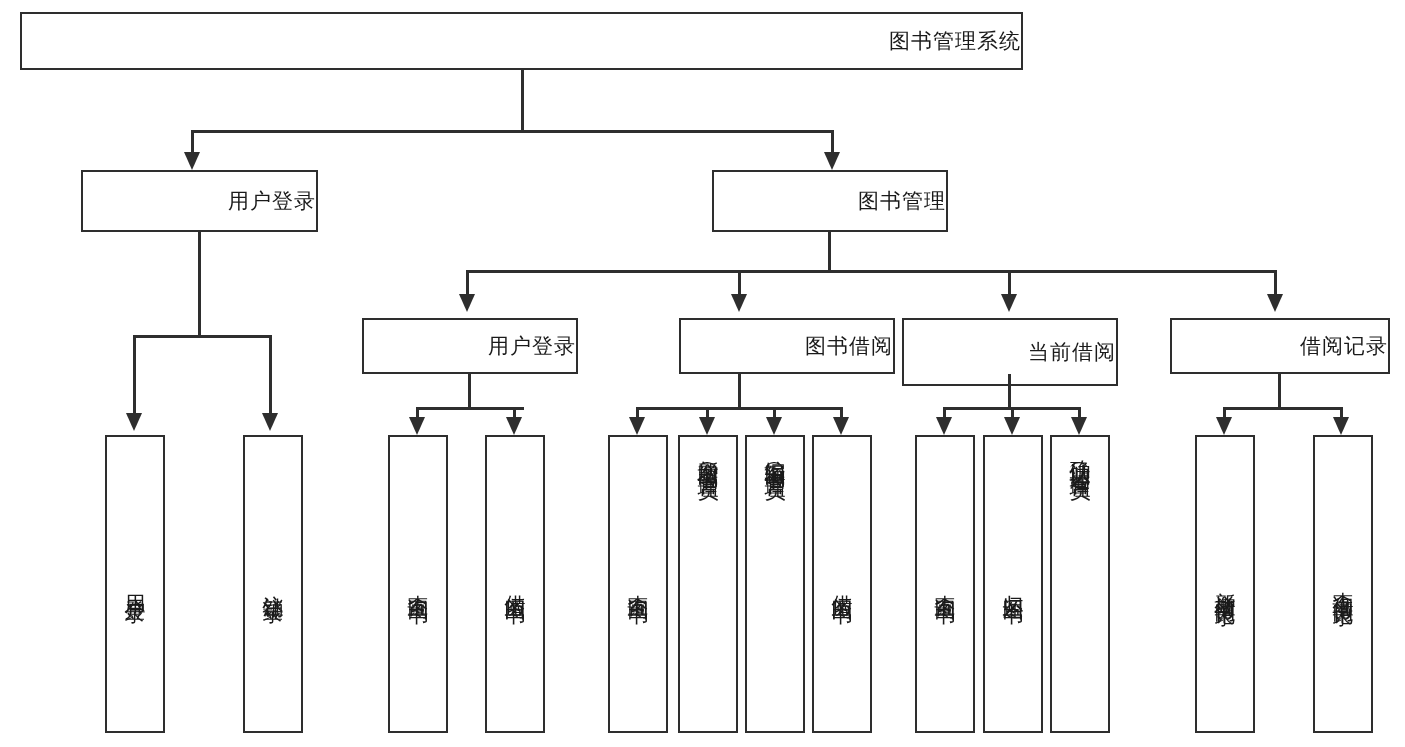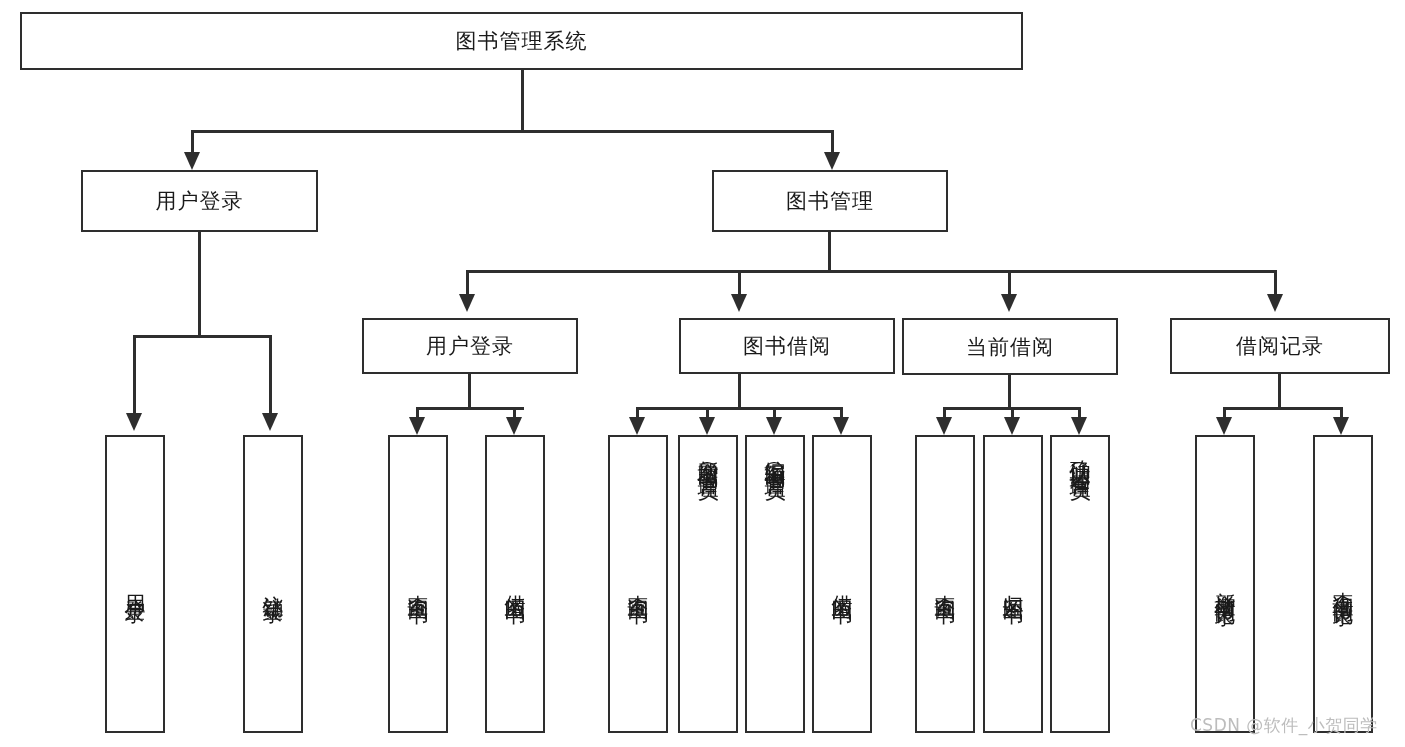--- a/index.html
+++ b/index.html
@@ -15,21 +15,21 @@
     font-family: "DejaVu Sans", "Liberation Sans", sans-serif;
     overflow: hidden;
   }
   .node {
     position: absolute;
     box-sizing: border-box;
     border: 2px solid #2e2e2e;
     background: #ffffff;
     display: flex;
     align-items: center;
-    justify-content: center;
+    justify-content: flex-end;
     color: #1a1a1a;
   }
   .node.h-node {
     font-size: 21px;
     letter-spacing: 1px;
   }
   .node.v-node {
     writing-mode: vertical-rl;
     text-orientation: upright;
     align-items: center;
@@ -116,21 +116,21 @@
 
   <div class="edge v" style="left:1274px; top:270px; width:3px; height:28px;"></div>
   <div class="arrow" style="left:1267px; top:294px;"></div>
 
   <div class="node h-node" style="left:362px; top:318px; width:216px; height:56px;">
     <span class="label">用户登录</span>
   </div>
   <div class="node h-node" style="left:632px; top:318px; width:216px; height:56px;margin-left:47px;">
     <span class="label">图书借阅</span>
   </div>
-  <div class="node h-node" style="left:902px; top:318px; width:216px; height:57px;">
+  <div class="node h-node" style="left:902px; top:318px; width:216px; height:68px;">
     <span class="label">当前借阅</span>
   </div>
   <div class="node h-node" style="left:1170px; top:318px; width:220px; height:56px;">
     <span class="label">借阅记录</span>
   </div>
 
   <div class="edge v" style="left:468px; top:374px; width:3px; height:36px;"></div>
   <div class="edge h" style="left:416px; top:407px; width:108px; height:3px;"></div>
   <div class="edge v" style="left:416px; top:407px; width:3px; height:14px;"></div>
   <div class="arrow" style="left:409px; top:417px;"></div>
@@ -201,15 +201,14 @@
     <span class="label">确认归还（管理员）</span>
   </div>
 
   <div class="node v-node" style="left:1195px; top:435px; width:60px; height:298px;">
     <span class="label">新增借阅记录</span>
   </div>
   <div class="node v-node" style="left:1313px; top:435px; width:60px; height:298px;">
     <span class="label">查询借阅记录</span>
   </div>
 
-  <div class="watermark" style="left:1190px; top:714px;">CSDN @软件_小贺同学</div>
 
 </div>
 
 </body></html>

